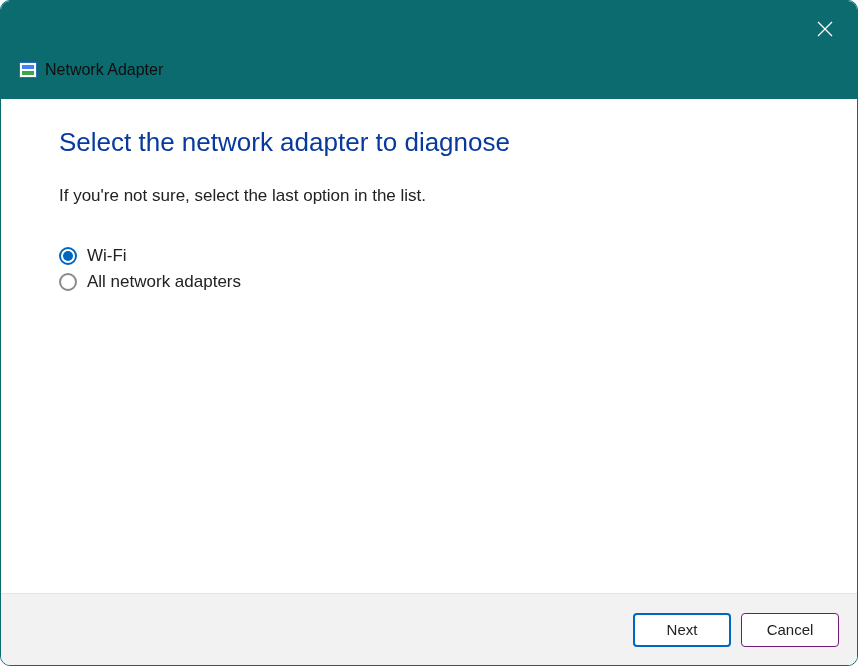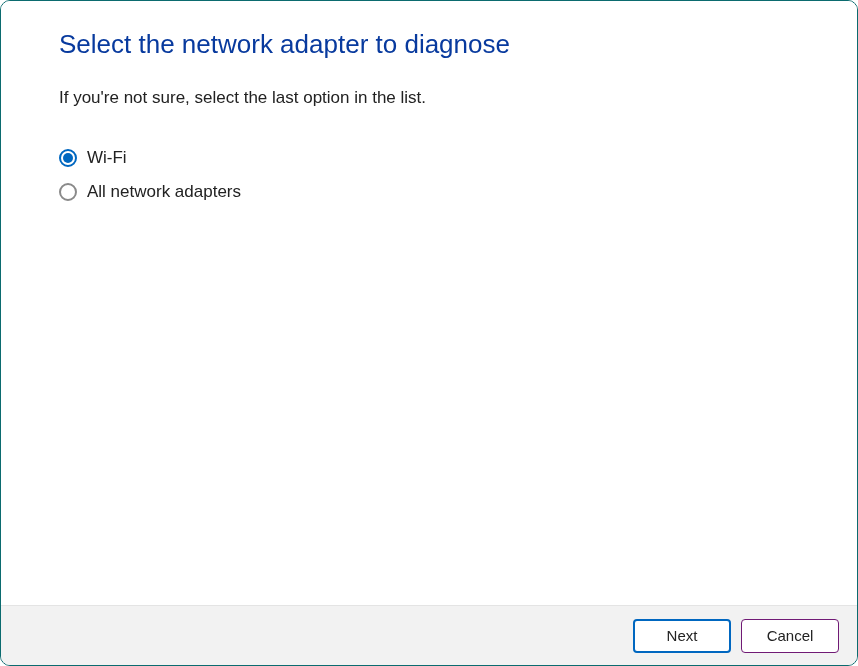--- a/index.html
+++ b/index.html
@@ -64,21 +64,21 @@
       color: #083a9e;
       font-size: 26px;
       font-weight: 400;
       margin-bottom: 28px;
     }
     .subtext {
       color: #222;
       font-size: 17px;
       margin-bottom: 40px;
     }
-    .options { display: flex; flex-direction: column; gap: 14px; }
+    .options { display: flex; flex-direction: column; gap: 6px; }
     .radio-item {
       display: flex; align-items: center; gap: 10px;
       cursor: pointer;
       font-size: 17px; color: #222;
     }
     .radio-outer {
       width: 18px; height: 18px;
       border-radius: 50%;
       border: 2px solid #8a8a8a;
       display: flex; align-items: center; justify-content: center;
@@ -89,21 +89,21 @@
     }
     .radio-inner {
       width: 10px; height: 10px;
       border-radius: 50%;
       background: transparent;
     }
     .radio-item.selected .radio-inner { background: #0067c0; }
     .footer {
       background: #f2f2f2;
       border-top: 1px solid #e4e4e4;
-      height: 60px;
+      height: 72px;
       display: flex; align-items: center; justify-content: flex-end;
       padding-right: 18px;
       gap: 10px;
     }
     .btn {
       min-width: 98px;
       height: 34px;
       background: #ffffff;
       border: 1px solid #701a75;
       border-radius: 4px;
@@ -114,20 +114,32 @@
       padding: 0 14px;
     }
     .btn.primary {
       border: 2px solid #0067c0;
     }
   </style>
 </head>
 <body>
 
 <div class="window">
+  <div class="titlebar">
+    <div class="close-btn">
+      <svg width="16" height="16" viewBox="0 0 16 16" fill="none">
+        <line x1="1" y1="1" x2="15" y2="15"></line>
+        <line x1="15" y1="1" x2="1" y2="15"></line>
+      </svg>
+    </div>
+    <div class="titlebar-row">
+      <span class="app-icon"></span>
+      <span class="titlebar-text">Network Adapter</span>
+    </div>
+  </div>
 
   <div class="content">
     <h1 class="heading">Select the network adapter to diagnose</h1>
     <p class="subtext">If you're not sure, select the last option in the list.</p>
 
     <div class="options">
       <label class="radio-item selected">
         <span class="radio-outer">
             <span class="radio-inner"></span>
           </span>

